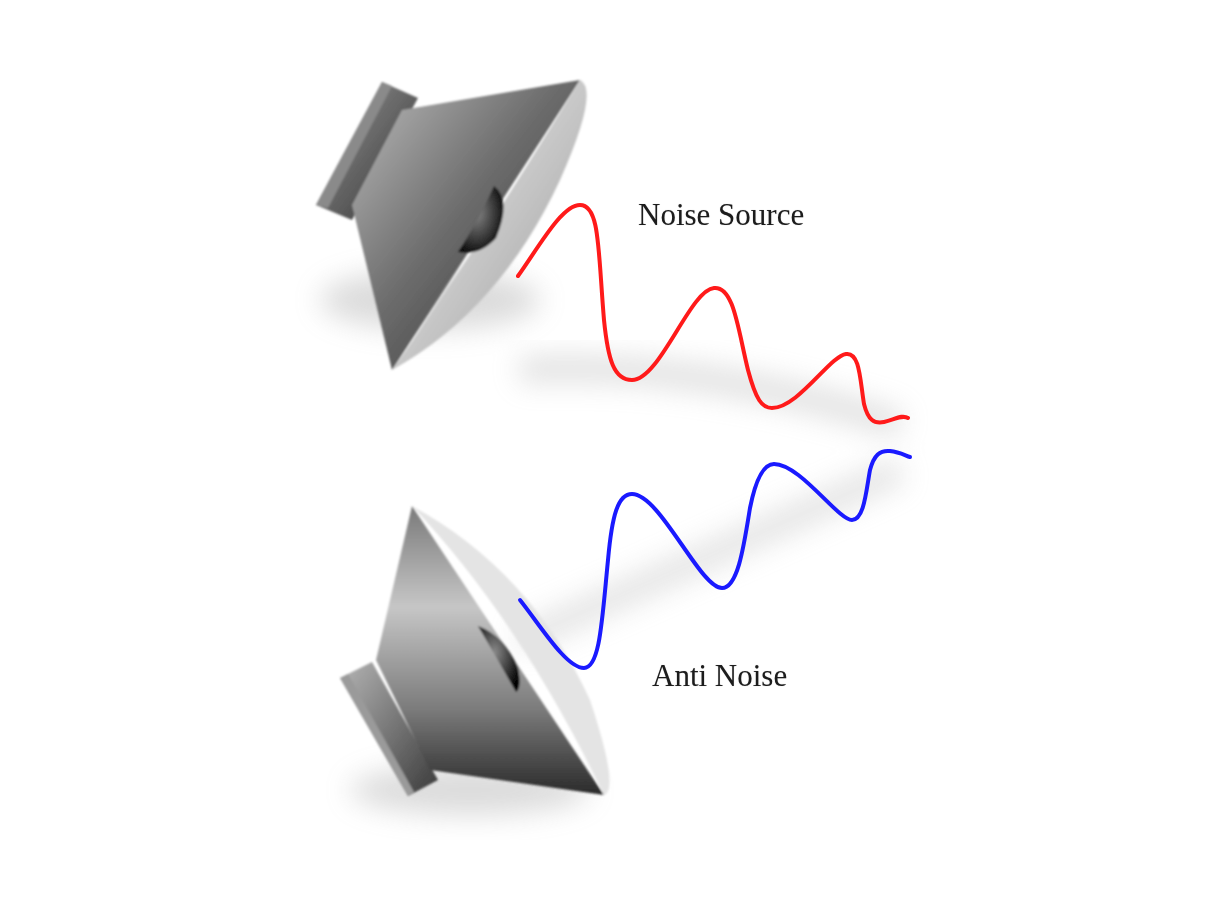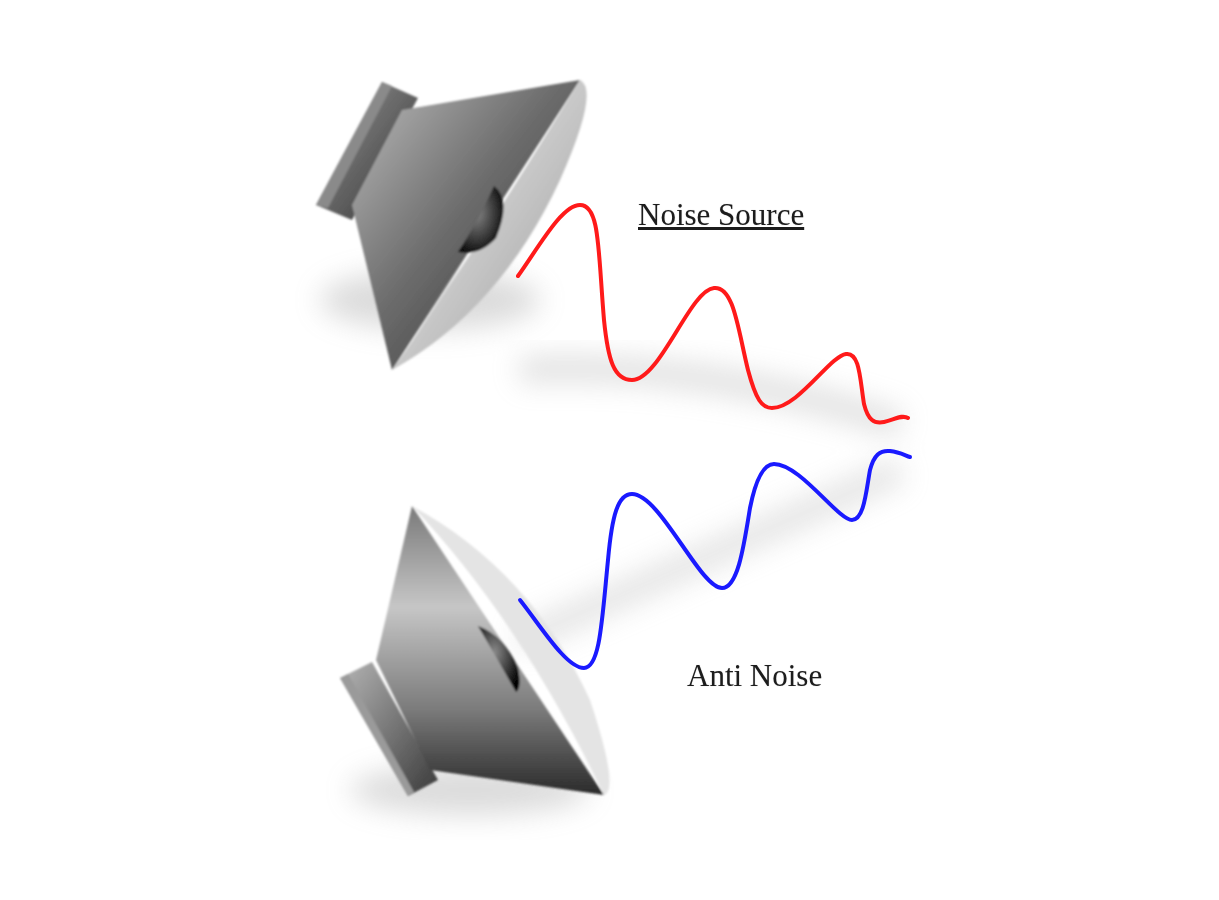--- a/index.html
+++ b/index.html
@@ -6,22 +6,22 @@
     body { width: 1219px; height: 900px; overflow: hidden; position: relative; }
     #canvas { position: absolute; left: 0; top: 0; width: 1219px; height: 900px; }
     .label {
       position: absolute;
       font-family: "Liberation Serif", "DejaVu Serif", serif;
       font-size: 31px;
       color: #1c1c1c;
       white-space: nowrap;
       text-shadow: 0 0 1px rgba(0,0,0,0.25);
     }
-    #label-noise { left: 638px; top: 197px; text-decoration: underline; }
-    #label-anti { left: 652px; top: 658px; margin-left: 35px; }
+    #label-noise { left: 638px; top: 197px; }
+    #label-anti { left: 652px; top: 658px; }
   </style>
 </head>
 <body>
 
 <svg id="canvas" viewBox="0 0 1219 900" xmlns="http://www.w3.org/2000/svg">
   <defs>
     <linearGradient id="coneTop" x1="0" y1="0" x2="1" y2="1">
       <stop offset="0" stop-color="#bdbdbd"></stop>
       <stop offset="0.45" stop-color="#6e6e6e"></stop>
       <stop offset="1" stop-color="#262626"></stop>

